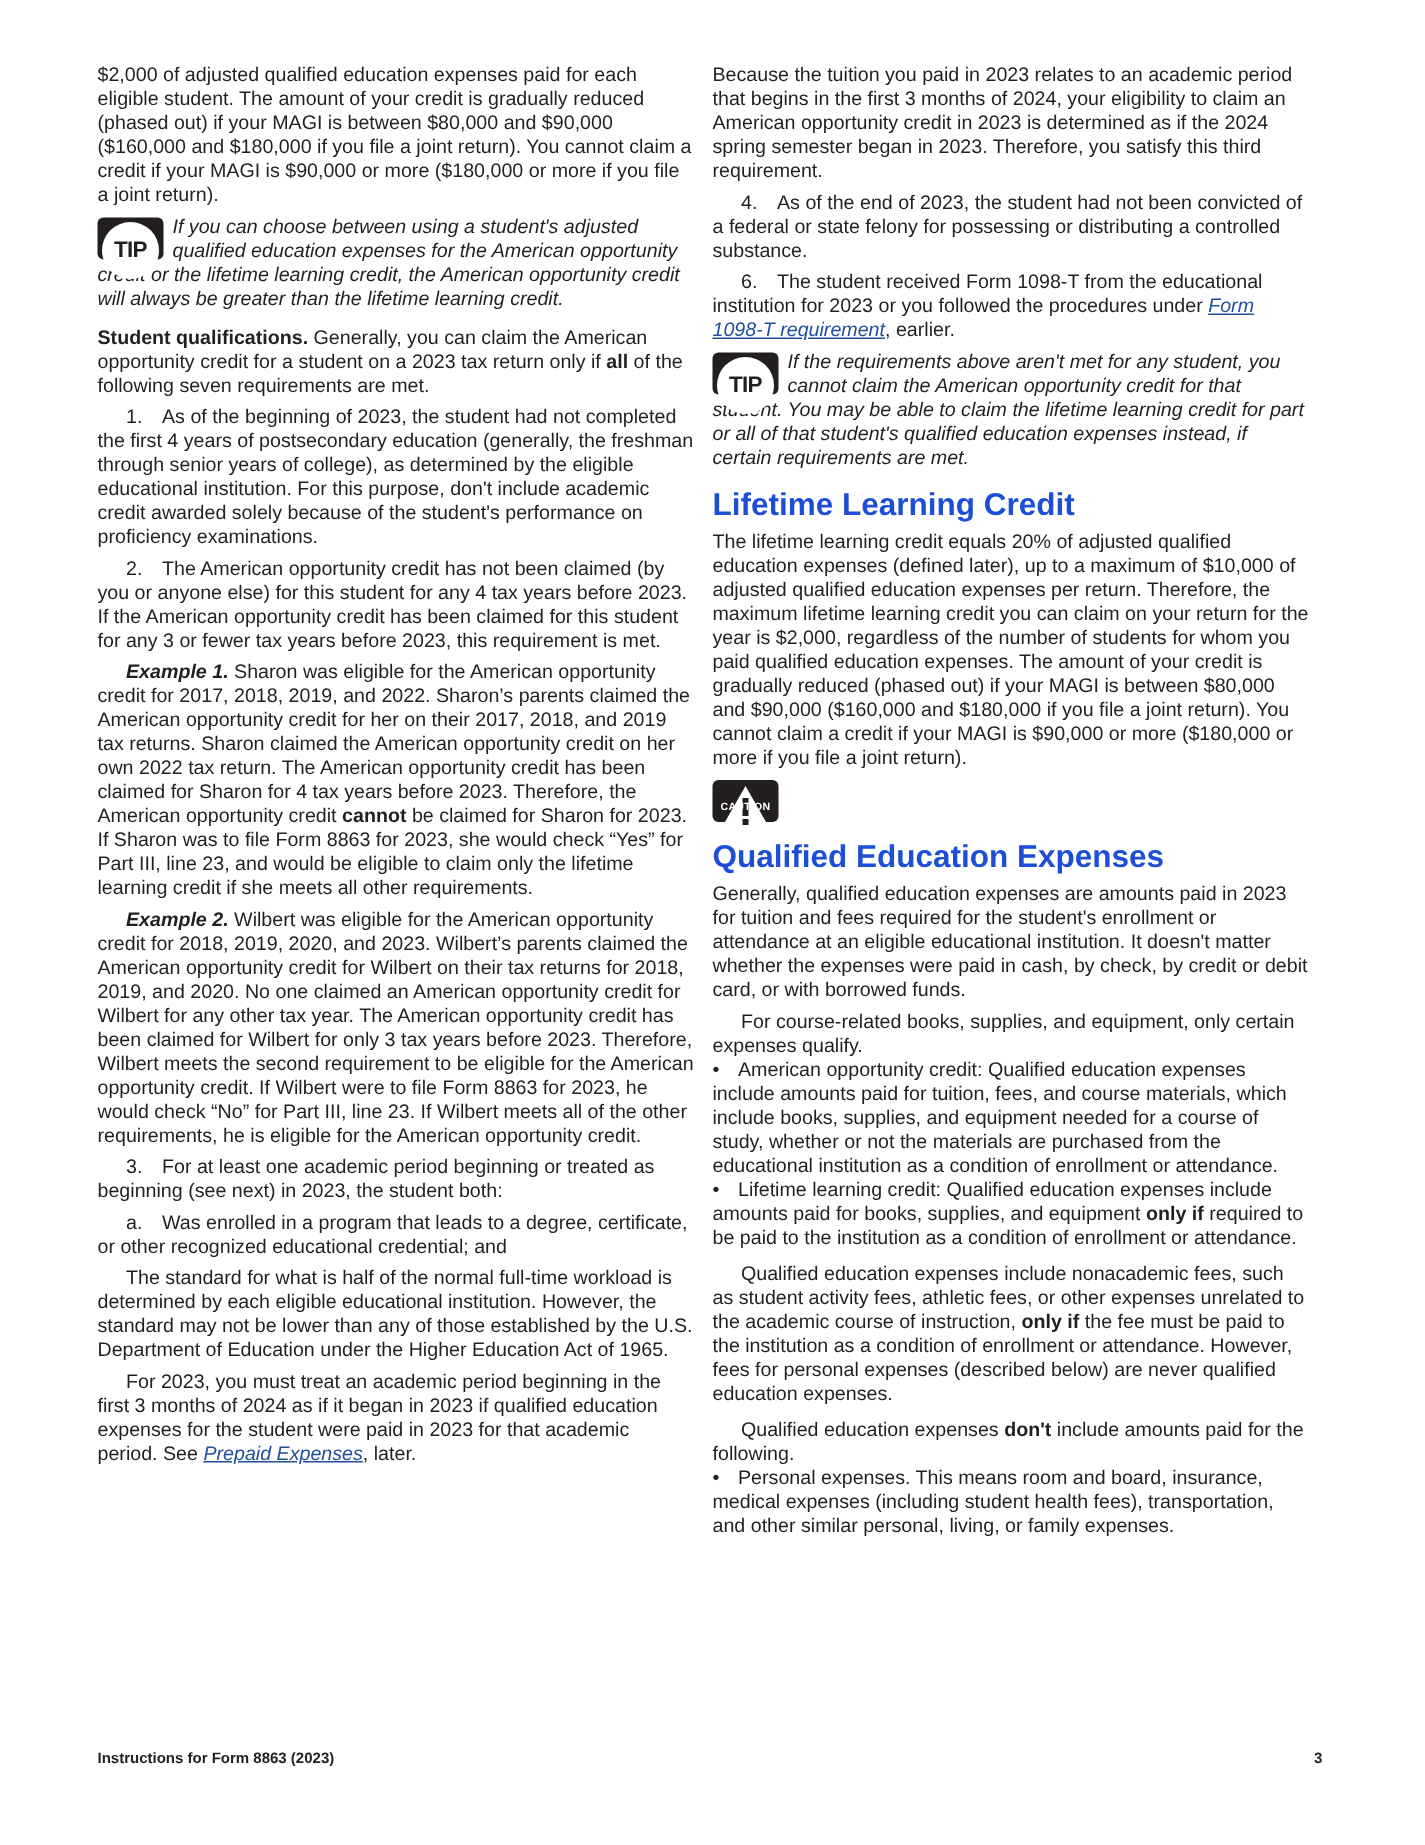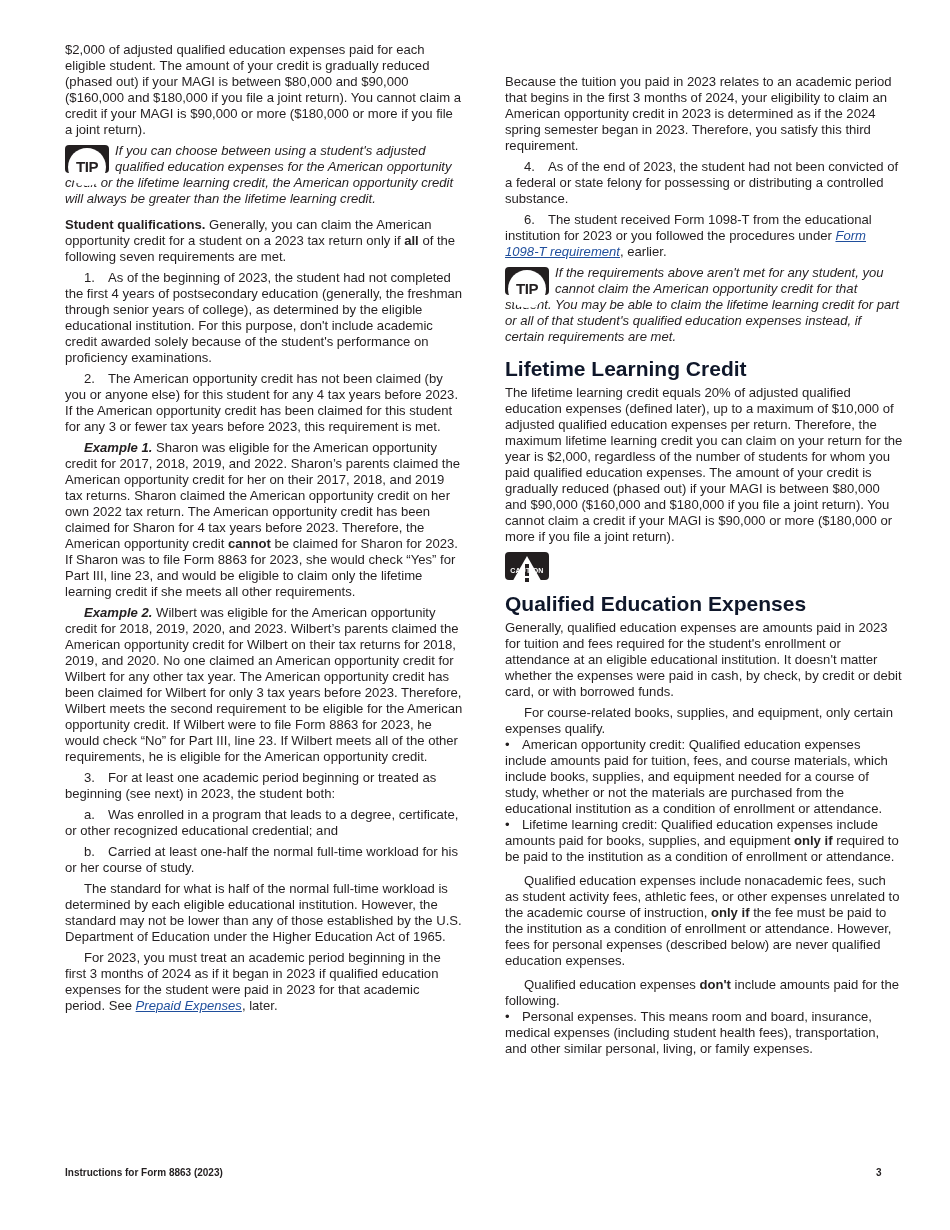--- a/index.html
+++ b/index.html
@@ -1,37 +1,37 @@
 <!DOCTYPE html>
 <html><head>
 <meta charset="utf-8">
 <style>
   html, body { margin: 0; padding: 0; background: #ffffff; }
   body { width: 950px; height: 1230px; position: relative; overflow: hidden;
          font-family: "Liberation Sans", sans-serif; color: #231f20; }
   .col { position: absolute; top: 42px; width: 398px; font-size: 13.1px; line-height: 16px; }
   .col-left { left: 65px; }
-  .col-right { left: 505px; margin-top: 32px; }
+  .col-right { left: 475px; }
   p { margin: 0 0 5px 0; }
   p.ind { text-indent: 19px; }
   p.noind { text-indent: 0; }
   .bold { font-weight: bold; }
   .bi { font-weight: bold; font-style: italic; }
   a.link { color: #1f4e9c; font-style: italic; text-decoration: underline; }
   .note { position: relative; font-style: italic; margin: 4px 0 10px 0; }
   .note .icon { float: left; width: 44px; height: 28px; margin: 2px 6px 0 0; }
   .tip-icon { background: #231f20; border-radius: 4px; position: relative; }
   .tip-icon .circle { position: absolute; left: 3px; top: 3px; width: 38px; height: 38px; border-radius: 50%; background: #fff;
                       display: flex; align-items: center; justify-content: center;
                       font-weight: bold; font-style: normal; font-size: 15px; color: #231f20; letter-spacing: -0.5px; }
   .caution-icon { background: #231f20; border-radius: 4px; position: relative; }
   .caution-icon svg { position: absolute; left: 4px; top: 2px; }
   .caution-icon .ctext { position: absolute; bottom: 1px; left: 0; width: 44px; text-align: center;
                          font-size: 7px; font-weight: bold; font-style: normal; color: #fff; letter-spacing: 0.2px; }
-  h2 { font-size: 21px; line-height: 24px; font-weight: bold; margin: 12px 0 4px 0; color: #0f172a; }
+  h2 { font-size: 21px; line-height: 24px; font-weight: bold; margin: 12px 0 4px 0; color: #1d4ed8; }
   .bullet { margin: 0; }
   .bullet .dot { display: inline-block; width: 17px; }
   .footer { position: absolute; top: 1167px; font-size: 10px; font-weight: bold; }
   .footer-left { left: 65px; }
   .footer-right { left: 876px; }
   .clear { clear: both; }
 </style>
 </head>
 <body>
 
@@ -50,21 +50,20 @@
 
   <p class="ind">1. As of the beginning of 2023, the student had not completed the first 4 years of postsecondary education (generally, the freshman through senior years of college), as determined by the eligible educational institution. For this purpose, don't include academic credit awarded solely because of the student's performance on proficiency examinations.</p>
   <p class="ind">2. The American opportunity credit has not been claimed (by you or anyone else) for this student for any 4 tax years before 2023. If the American opportunity credit has been claimed for this student for any 3 or fewer tax years before 2023, this requirement is met.</p>
 
   <p class="ind"><span class="bi">Example 1.</span><span> Sharon was eligible for the American opportunity credit for 2017, 2018, 2019, and 2022. Sharon’s parents claimed the American opportunity credit for her on their 2017, 2018, and 2019 tax returns. Sharon claimed the American opportunity credit on her own 2022 tax return. The American opportunity credit has been claimed for Sharon for 4 tax years before 2023. Therefore, the American opportunity credit </span><span class="bold">cannot</span><span> be claimed for Sharon for 2023. If Sharon was to file Form 8863 for 2023, she would check “Yes” for Part III, line 23, and would be eligible to claim only the lifetime learning credit if she meets all other requirements.</span></p>
 
   <p class="ind"><span class="bi">Example 2.</span><span> Wilbert was eligible for the American opportunity credit for 2018, 2019, 2020, and 2023. Wilbert’s parents claimed the American opportunity credit for Wilbert on their tax returns for 2018, 2019, and 2020. No one claimed an American opportunity credit for Wilbert for any other tax year. The American opportunity credit has been claimed for Wilbert for only 3 tax years before 2023. Therefore, Wilbert meets the second requirement to be eligible for the American opportunity credit. If Wilbert were to file Form 8863 for 2023, he would check “No” for Part III, line 23. If Wilbert meets all of the other requirements, he is eligible for the American opportunity credit.</span></p>
 
   <p class="ind">3. For at least one academic period beginning or treated as beginning (see next) in 2023, the student both:</p>
   <p class="ind">a. Was enrolled in a program that leads to a degree, certificate, or other recognized educational credential; and</p>
-  <p class="ind">b. Carried at least one-half the normal full-time workload for his or her course of study.</p>
   <p class="ind">The standard for what is half of the normal full-time workload is determined by each eligible educational institution. However, the standard may not be lower than any of those established by the U.S. Department of Education under the Higher Education Act of 1965.</p>
 
   <p class="ind"><span>For 2023, you must treat an academic period beginning in the first 3 months of 2024 as if it began in 2023 if qualified education expenses for the student were paid in 2023 for that academic period. See </span><a class="link">Prepaid Expenses</a><span>, later.</span></p>
 
 </div>
 
 <div class="col col-right">
   <p class="noind">Because the tuition you paid in 2023 relates to an academic period that begins in the first 3 months of 2024, your eligibility to claim an American opportunity credit in 2023 is determined as if the 2024 spring semester began in 2023. Therefore, you satisfy this third requirement.</p>
   <p class="ind">4. As of the end of 2023, the student had not been convicted of a federal or state felony for possessing or distributing a controlled substance.</p>
   <p class="ind"><span>6. The student received Form 1098-T from the educational institution for 2023 or you followed the procedures under </span><a class="link">Form 1098-T requirement</a><span>, earlier.</span></p>

